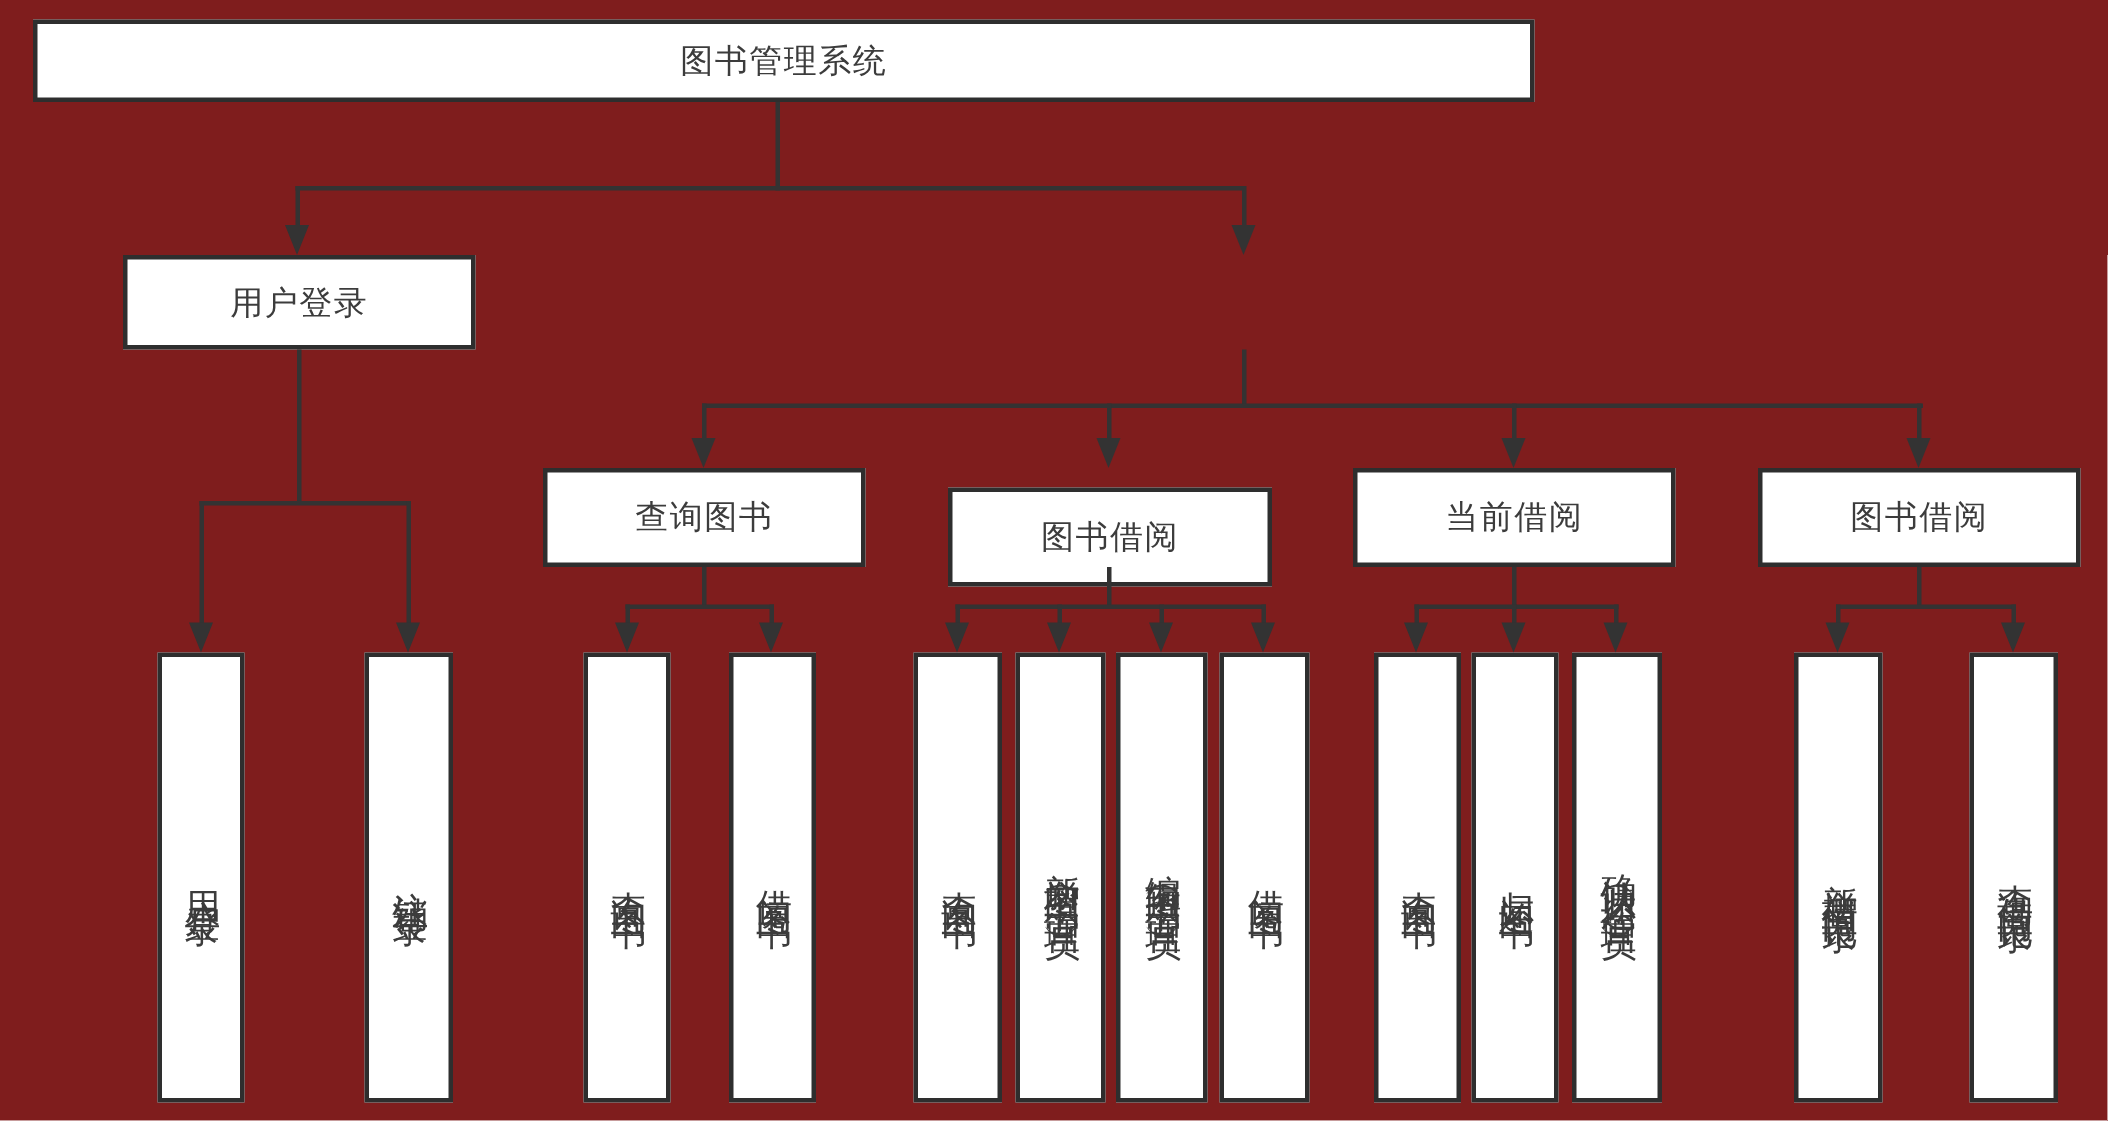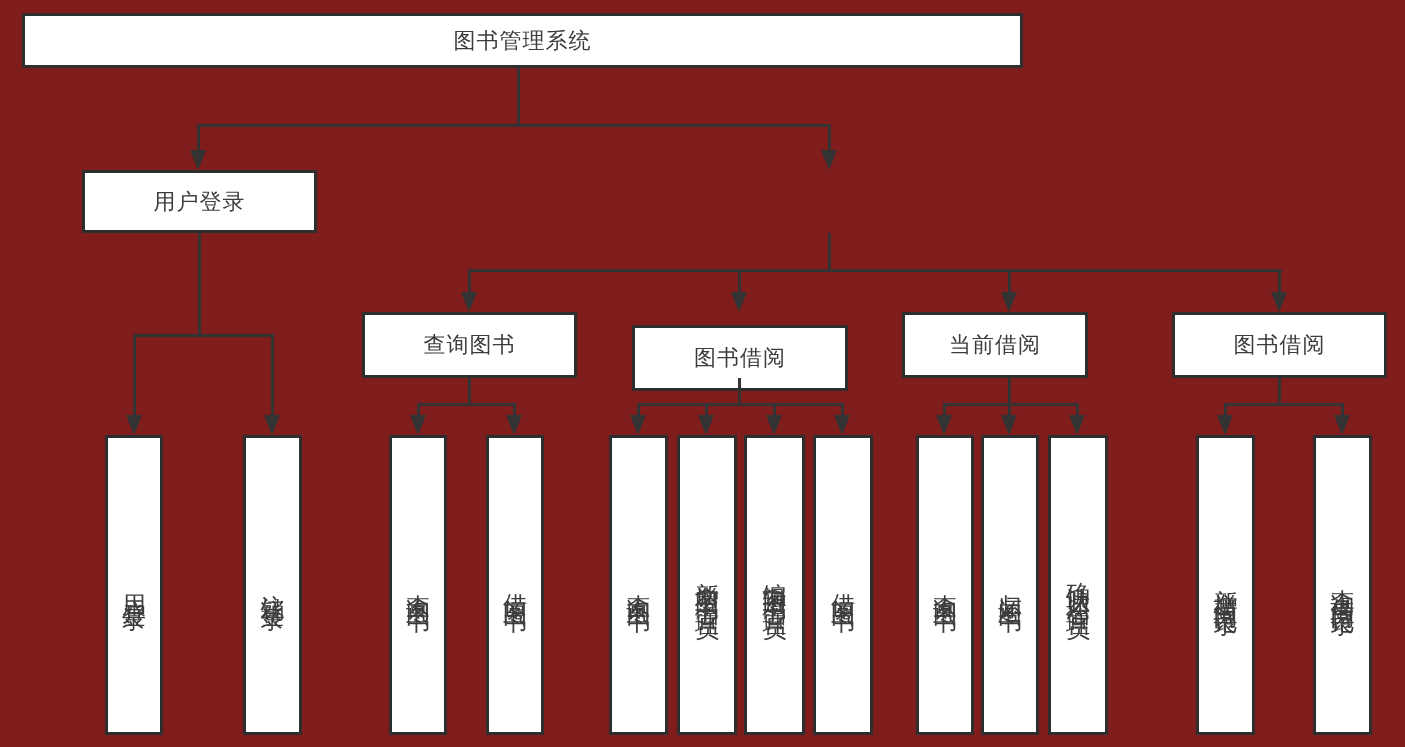--- a/index.html
+++ b/index.html
@@ -36,21 +36,21 @@
 <body>
 
 <div class="canvas">
 
   <div class="hbox" style="left:22px; top:13px; width:1001px; height:55px;">图书管理系统</div>
 
   <div class="hbox" style="left:82px; top:170px; width:235px; height:63px;">用户登录</div>
 
   <div class="hbox" style="left:362px; top:312px; width:215px; height:66px;">查询图书</div>
   <div class="hbox" style="left:632px; top:312px; width:216px; height:66px;margin-top:13px;">图书借阅</div>
-  <div class="hbox" style="left:902px; top:312px; width:186px; height:66px;">当前借阅</div>
+  <div class="hbox" style="left:902px; top:312px; width:215px; height:66px;">当前借阅</div>
   <div class="hbox" style="left:1172px; top:312px; width:215px; height:66px;">图书借阅</div>
 
   <div class="vbox" style="left:105px; width:58px;">用户登录</div>
   <div class="vbox" style="left:243px; width:59px;">注销登录</div>
 
   <div class="vbox" style="left:389px; width:58px;">查询图书</div>
   <div class="vbox" style="left:486px; width:58px;">借阅图书</div>
 
   <div class="vbox" style="left:609px; width:59px;">查询图书</div>
   <div class="vbox" style="left:677px; width:60px;">新增图书（管理员）</div>

